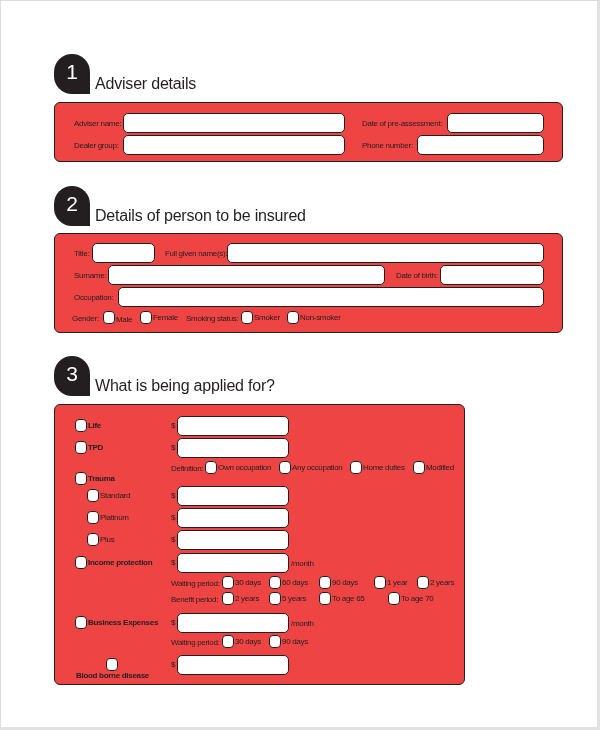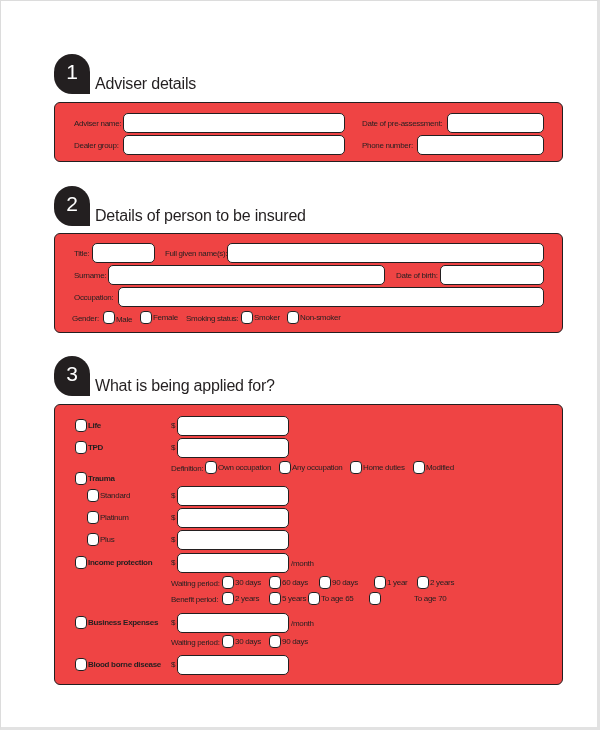--- a/index.html
+++ b/index.html
@@ -75,21 +75,21 @@
     <span class="cb"></span>
     <span class="t">Non-smoker</span>
   </div>
 </div>
 
 <div class="badge" style="left:54px;top:356px;">
     <span>3</span>
   </div>
 <div class="heading" style="left:95px;top:377px;">What is being applied for?</div>
 
-<div class="panel" style="left:54px;top:404px;width:509px;height:281px;">
+<div class="panel" style="left:54px;top:404px;width:411px;height:281px;">
 
   <div class="opt" style="left:20px;top:14px;">
     <span class="cb"></span>
     <span class="t b">Life</span>
   </div>
   <div class="lbl" style="left:116px;top:16px;">$</div>
   <input class="field" style="left: 122px; top: 11px; width: 112px;" value="">
 
   <div class="opt" style="left:20px;top:36px;">
     <span class="cb"></span>
@@ -174,25 +174,25 @@
 
   <div class="lbl" style="left:116px;top:190px;">Benefit period:</div>
   <div class="opt" style="left:167px;top:187px;">
     <span class="cb"></span>
     <span class="t">2 years</span>
   </div>
   <div class="opt" style="left:214px;top:187px;">
     <span class="cb"></span>
     <span class="t">5 years</span>
   </div>
-  <div class="opt" style="left:253px;top:187px;text-align:center;">
+  <div class="opt" style="left:264px;top:187px;text-align:center;">
     <span class="cb"></span>
     <span class="t">To age 65</span>
   </div>
-  <div class="opt" style="left:314px;top:187px;gap:32px;">
+  <div class="opt" style="left:333px;top:187px;">
     <span class="cb"></span>
     <span class="t">To age 70</span>
   </div>
 
   <div class="opt" style="left:20px;top:211px;">
     <span class="cb"></span>
     <span class="t b">Business Expenses</span>
   </div>
   <div class="lbl" style="left:116px;top:213px;">$</div>
   <input class="field" style="left: 122px; top: 208px; width: 112px;" value="">
@@ -201,19 +201,19 @@
   <div class="lbl" style="left:116px;top:233px;">Waiting period:</div>
   <div class="opt" style="left:167px;top:230px;">
     <span class="cb"></span>
     <span class="t">30 days</span>
   </div>
   <div class="opt" style="left:214px;top:230px;">
     <span class="cb"></span>
     <span class="t">90 days</span>
   </div>
 
-  <div class="opt" style="left:20px;top:253px;">
+  <div class="opt" style="left:20px;top:253px;flex-direction:column;">
     <span class="cb"></span>
     <span class="t b">Blood borne disease</span>
   </div>
   <div class="lbl" style="left:116px;top:255px;">$</div>
   <input class="field" style="left: 122px; top: 250px; width: 112px;" value="">
 </div>
 
 </body></html>

